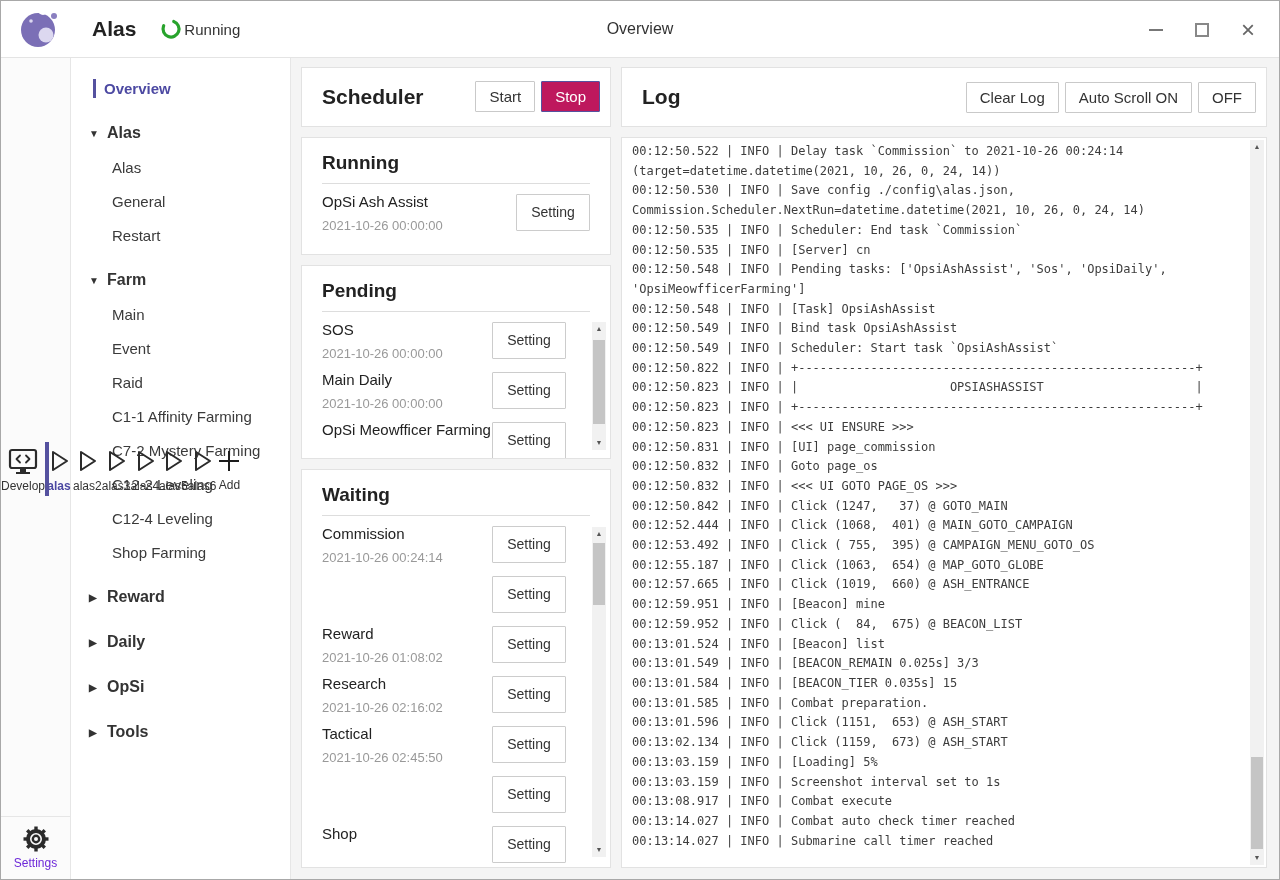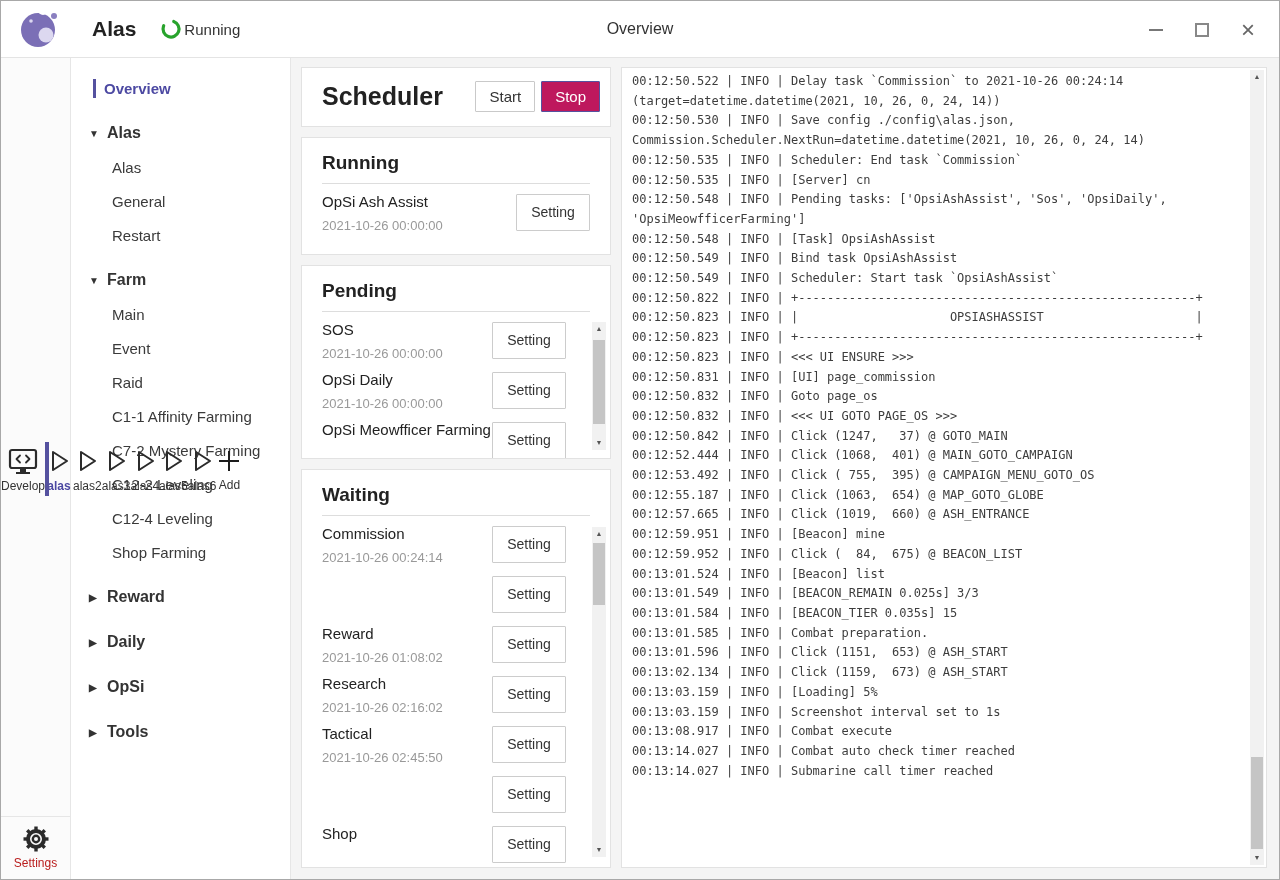--- a/index.html
+++ b/index.html
@@ -41,42 +41,42 @@
   .ib-item { width:70px; padding:11px 0 9px 0; display:flex; flex-direction:column; align-items:center; cursor:pointer; position:relative; }
   .ib-item .lbl { font-size:12px; color:#333; margin-top:4px; }
   .ib-item.active .lbl { color:#4c49a2; font-weight:bold; }
   .ib-item.active::before {
     content:""; position:absolute; left:0; top:6px; bottom:6px; width:4px; background:#55519f;
   }
   .ib-settings {
     position:absolute; bottom:0; left:0; width:69px; border-top:1px solid #e6e6e6;
     padding:8px 0 10px 0; display:flex; flex-direction:column; align-items:center; cursor:pointer;
   }
-  .ib-settings .lbl { font-size:12px; color:#b91c1c; margin-top:3px; }
+  .ib-settings .lbl { font-size:12px; color:#6d28d9; margin-top:3px; }
   
   .nav { width:220px; background:#fff; border-right:1px solid #e6e6e6; padding-top:2px; overflow:hidden; }
   .nav-overview {
     margin:20px 0 0 0; padding-left:33px; position:relative;
     font-size:15px; font-weight:bold; color:#4c49a2; cursor:pointer;
   }
   .nav-overview::before { content:""; position:absolute; left:22px; top:-1px; bottom:-1px; width:3px; background:#55519f; }
   .nav-group-header {
     margin-top:27px; padding-left:18px; font-size:16px; font-weight:bold; color:#333;
     cursor:pointer; display:flex; align-items:center;
   }
   .nav-group-header .tri { font-size:10px; color:#333; width:18px; }
   .nav-child { margin-top:17px; padding-left:41px; font-size:15px; color:#3a3a3a; cursor:pointer; white-space:nowrap; }
   
   .main { flex:1; display:flex; gap:10px; padding:9px 12px 12px 10px; background:#f4f4f4; }
   .col-mid { width:310px; display:flex; flex-direction:column; gap:10px; }
   .col-log { flex:1; display:flex; flex-direction:column; gap:10px; }
   .card { background:#fff; border:1px solid #e2e2e2; }
   
   .hdr-card { height:60px; display:flex; align-items:center; padding:0 10px 0 20px; }
-  .hdr-title { font-size:25px; font-weight:bold; color:#222; flex:1; }
+  .hdr-title { font-size:21px; font-weight:bold; color:#222; flex:1; }
   .btn {
     font-size:15px; color:#333; background:#fff; border:1px solid #c9c9c9;
     padding:6px 13px; cursor:pointer; border-radius:1px; font-family:"Liberation Sans",sans-serif;
   }
   .btn + .btn { margin-left:6px; }
   .btn.primary { background:#be185d; border-color:#55519f; color:#fff; }
   
   .task-card { padding:14px 20px 0 20px; overflow:hidden; position:relative; }
   .task-card .card-title { font-size:19px; font-weight:bold; color:#222; }
   .divider { border-bottom:1px solid #ddd; margin-top:9px; }
@@ -294,21 +294,21 @@
         <div class="task-list">
           <div class="task-row">
             <div class="task-info">
               <div class="task-name">SOS</div>
               <div class="task-time">2021-10-26 00:00:00</div>
             </div>
             <button class="setting-btn">Setting</button>
           </div>
           <div class="task-row">
             <div class="task-info">
-              <div class="task-name">OpSi Daily</div>
+              <div class="task-name">Main Daily</div>
               <div class="task-time">2021-10-26 00:00:00</div>
             </div>
             <button class="setting-btn">Setting</button>
           </div>
           <div class="task-row">
             <div class="task-info">
               <div class="task-name">OpSi Meowfficer Farming</div>
               <div class="task-time"></div>
             </div>
             <button class="setting-btn">Setting</button>
@@ -369,20 +369,26 @@
         </div>
         <div class="vscroll sc-waiting">
           <div class="arr up">▲</div>
           <div class="thumb" style="top:16px; height:62px;"></div>
           <div class="arr down">▼</div>
         </div>
       </div>
     </div>
 
     <div class="col-log">
+      <div class="card hdr-card">
+        <div class="hdr-title">Log</div>
+        <button class="btn">Clear Log</button>
+        <button class="btn">Auto Scroll ON</button>
+        <button class="btn">OFF</button>
+      </div>
       <div class="card log-body">
         <div class="log-text">00:12:50.522 | INFO | Delay task `Commission` to 2021-10-26 00:24:14 (target=datetime.datetime(2021, 10, 26, 0, 24, 14))
 00:12:50.530 | INFO | Save config ./config\alas.json, Commission.Scheduler.NextRun=datetime.datetime(2021, 10, 26, 0, 24, 14)
 00:12:50.535 | INFO | Scheduler: End task `Commission`
 00:12:50.535 | INFO | [Server] cn
 00:12:50.548 | INFO | Pending tasks: ['OpsiAshAssist', 'Sos', 'OpsiDaily', 'OpsiMeowfficerFarming']
 00:12:50.548 | INFO | [Task] OpsiAshAssist
 00:12:50.549 | INFO | Bind task OpsiAshAssist
 00:12:50.549 | INFO | Scheduler: Start task `OpsiAshAssist`
 00:12:50.822 | INFO | +-------------------------------------------------------+

